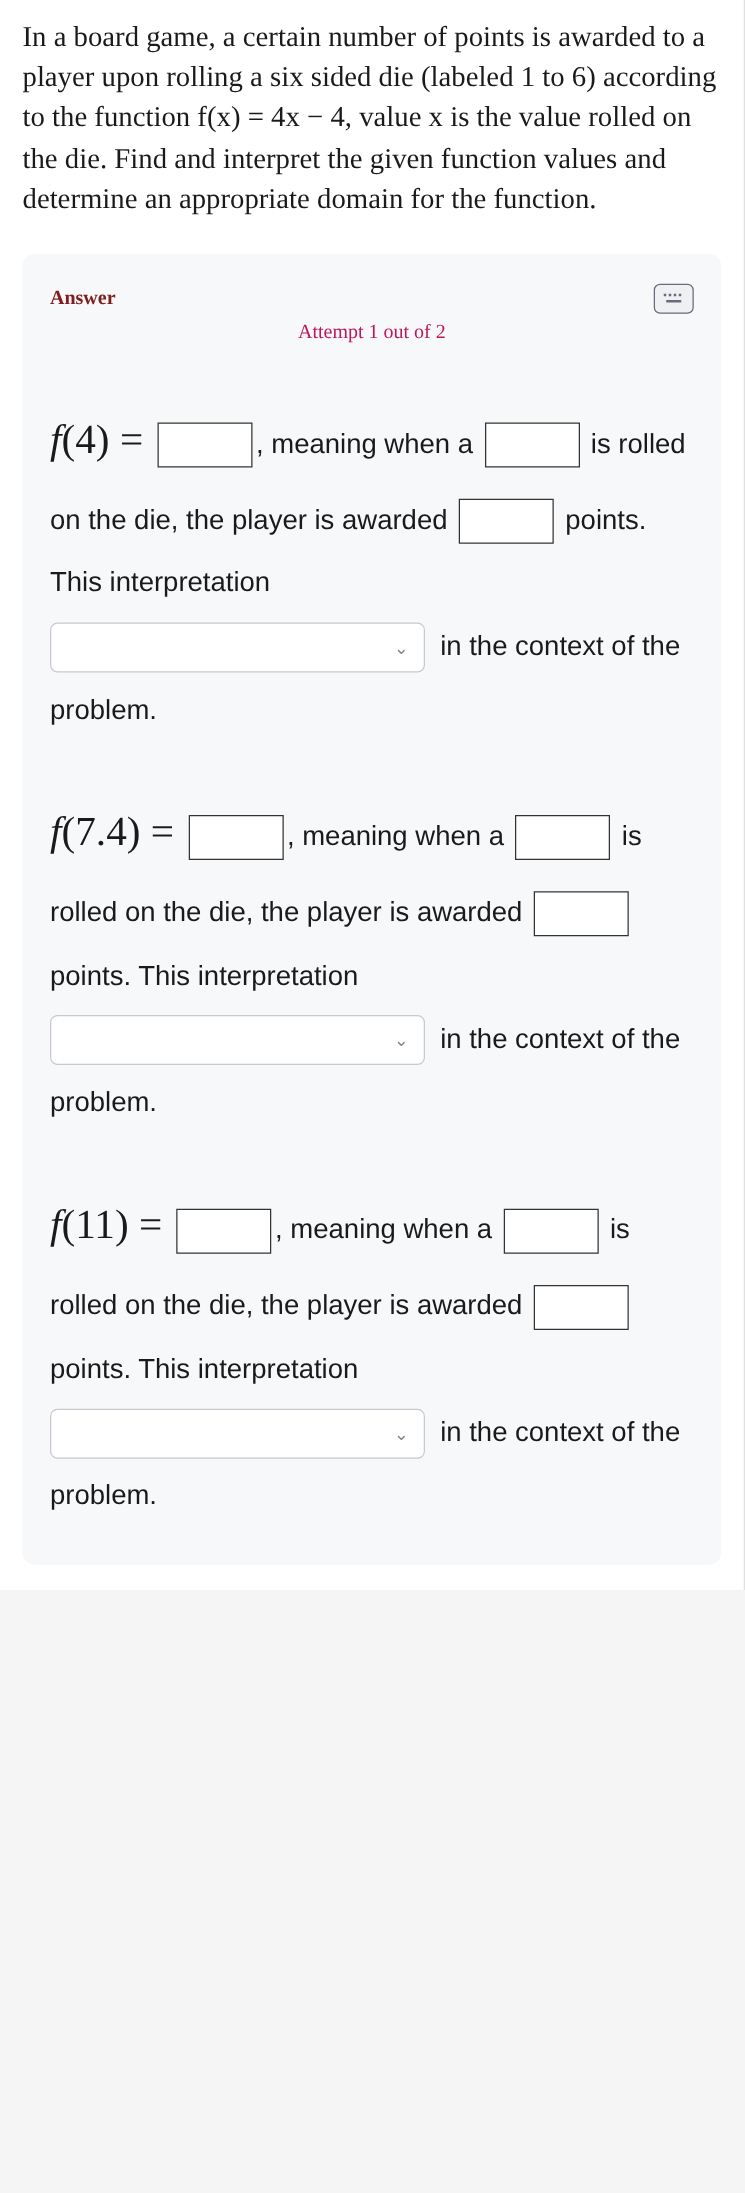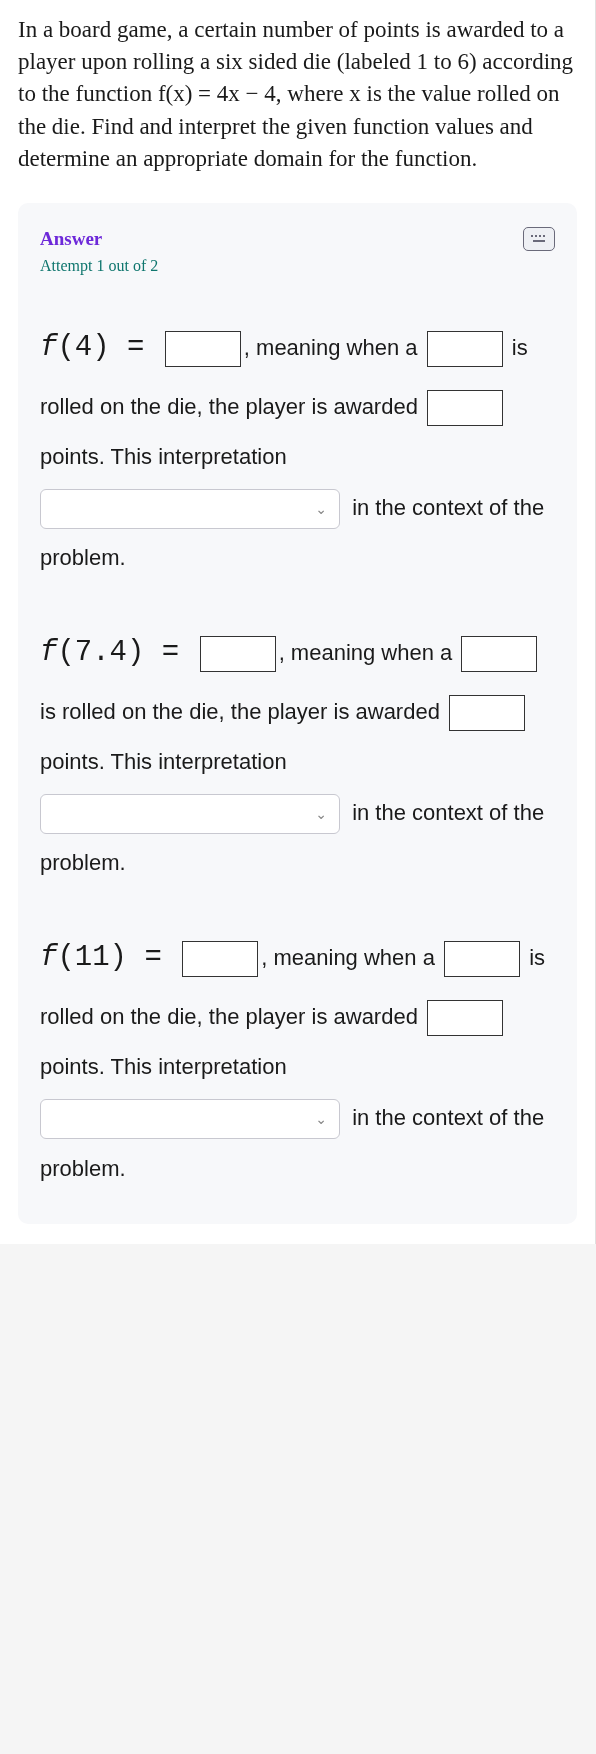--- a/index.html
+++ b/index.html
@@ -29,53 +29,54 @@
   padding: 24px 22px 30px 22px;
 }
 .answer-header {
   display: flex;
   justify-content: space-between;
   align-items: center;
   margin-bottom: 6px;
 }
 .answer-title {
   font-family: Georgia, serif;
-  font-size: 19px;
+  font-size: 16px;
   font-weight: bold;
-  color: #6d28d9;
+  color: #7f1d1d;
 }
 .keyboard-icon {
   width: 32px;
   height: 24px;
   border: 1.5px solid #6a6a7a;
   border-radius: 5px;
   display: flex;
   align-items: center;
   justify-content: center;
   background: #eef0f4;
 }
 .keyboard-icon svg { display: block; }
 .attempt {
   font-family: Georgia, serif;
   font-size: 16px;
-  color: #0f766e;
+  color: #be185d;
   margin-bottom: 40px;
+  text-align: center;
 }
 .block {
   font-size: 22px;
   line-height: 2.3;
   color: #1a1a1a;
   font-family: Arial, Helvetica, sans-serif;
   margin-bottom: 36px;
 }
 .block:last-child { margin-bottom: 0; }
 .fn {
-  font-family: Liberation Mono, monospace;
+  font-family: Liberation Serif, serif;
   font-style: italic;
-  font-size: 29px;
+  font-size: 33px;
 }
 .fn .paren { font-style: normal; }
 .input-box {
   display: inline-block;
   width: 76px;
   height: 36px;
   border: 1.5px solid #333;
   background: #fff;
   vertical-align: middle;
   margin: 0 3px;
@@ -99,21 +100,21 @@
   color: #888;
   font-size: 14px;
 }
 </style>
 </head>
 <body>
 
 <div class="container">
   <div class="question">
     <span>In a board game, a certain number of points is awarded to a player upon rolling a six sided die (labeled 1 to 6) according to the function</span>
-    <span class="math-inline">f(x) = 4x − 4</span><span>, where </span><span class="math-inline">x</span><span> is the value rolled on the die. Find and interpret the given function values and determine an appropriate domain for the function.</span>
+    <span class="math-inline">f(x) = 4x − 4</span><span>, value </span><span class="math-inline">x</span><span> is the value rolled on the die. Find and interpret the given function values and determine an appropriate domain for the function.</span>
   </div>
 
   <div class="answer-panel">
     <div class="answer-header">
       <div class="answer-title">Answer</div>
       <div class="keyboard-icon">
         <svg width="18" height="10" viewBox="0 0 18 10">
           <rect x="1" y="1" width="2" height="2" fill="#6a6a7a"></rect>
           <rect x="5" y="1" width="2" height="2" fill="#6a6a7a"></rect>
           <rect x="9" y="1" width="2" height="2" fill="#6a6a7a"></rect>

